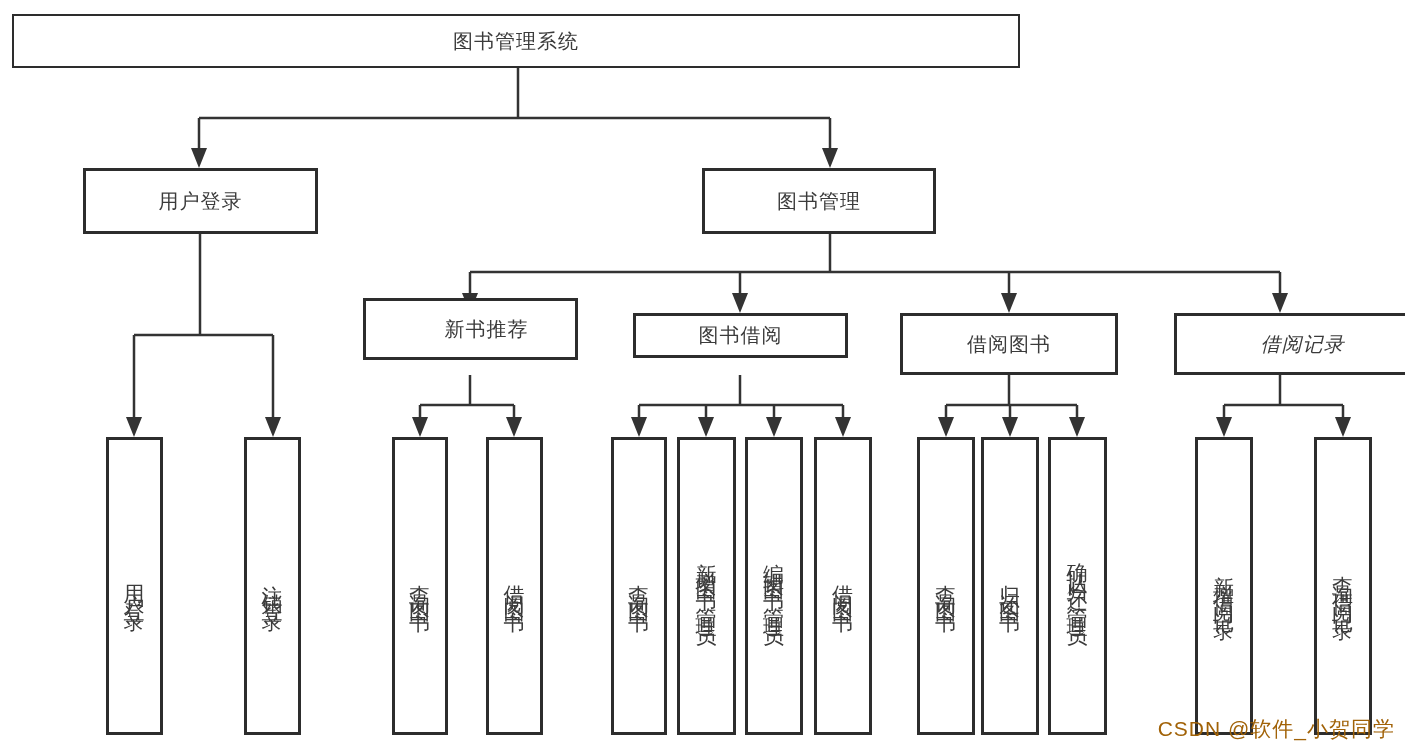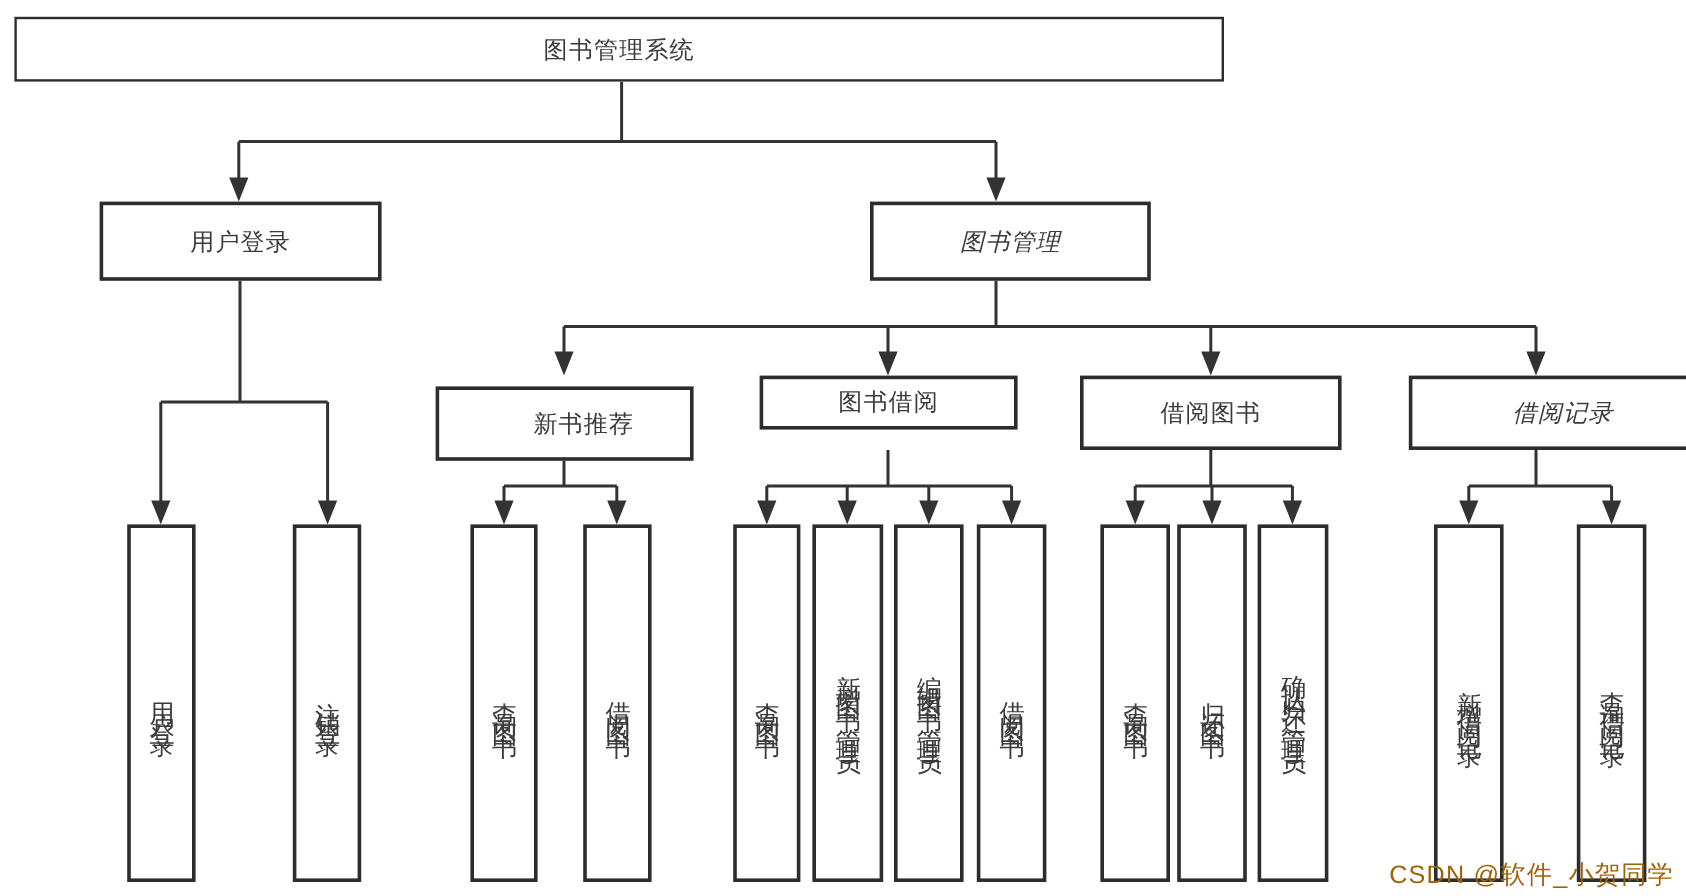--- a/index.html
+++ b/index.html
@@ -114,23 +114,23 @@
       <polygon points="1002,417 1018,417 1010,437"></polygon>
       <polygon points="1069,417 1085,417 1077,437"></polygon>
       <polygon points="1216,417 1232,417 1224,437"></polygon>
       <polygon points="1335,417 1351,417 1343,437"></polygon>
     </g>
   </svg>
 
   <div class="node root" style="left:12px; top:14px; width:1008px; height:54px;">图书管理系统</div>
 
   <div class="node" style="left:83px; top:168px; width:235px; height:66px;">用户登录</div>
-  <div class="node" style="left:725px; top:168px; width:234px; height:66px;font-style:italic;">图书管理</div>
+  <div class="node" style="left:702px; top:168px; width:234px; height:66px;">图书管理</div>
 
-  <div class="node" style="left:363px; top:322px; width:215px; height:62px;padding-left:32px;">新书推荐</div>
+  <div class="node" style="left:363px; top:298px; width:215px; height:62px;padding-left:32px;">新书推荐</div>
   <div class="node" style="left:633px; top:313px; width:215px; height:45px;">图书借阅</div>
   <div class="node" style="left:900px; top:313px; width:218px; height:62px;">借阅图书</div>
   <div class="node" style="left:1174px; top:313px; width:257px; height:62px;font-style:italic;">借阅记录</div>
 
   <div class="node leaf" style="left:106px; top:437px; width:57px; height:298px;">用户登录</div>
   <div class="node leaf" style="left:244px; top:437px; width:57px; height:298px;">注销登录</div>
 
   <div class="node leaf" style="left:392px; top:437px; width:56px; height:298px;">查询图书</div>
   <div class="node leaf" style="left:486px; top:437px; width:57px; height:298px;">借阅图书</div>
 

